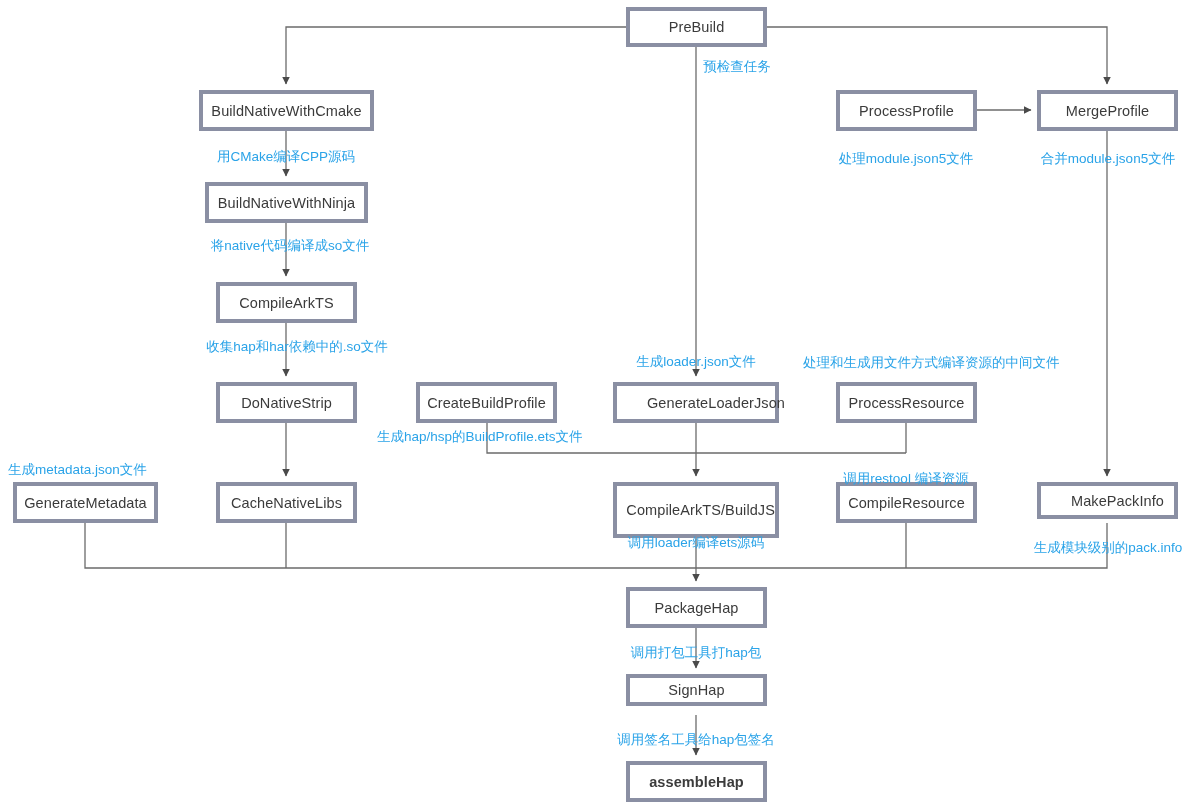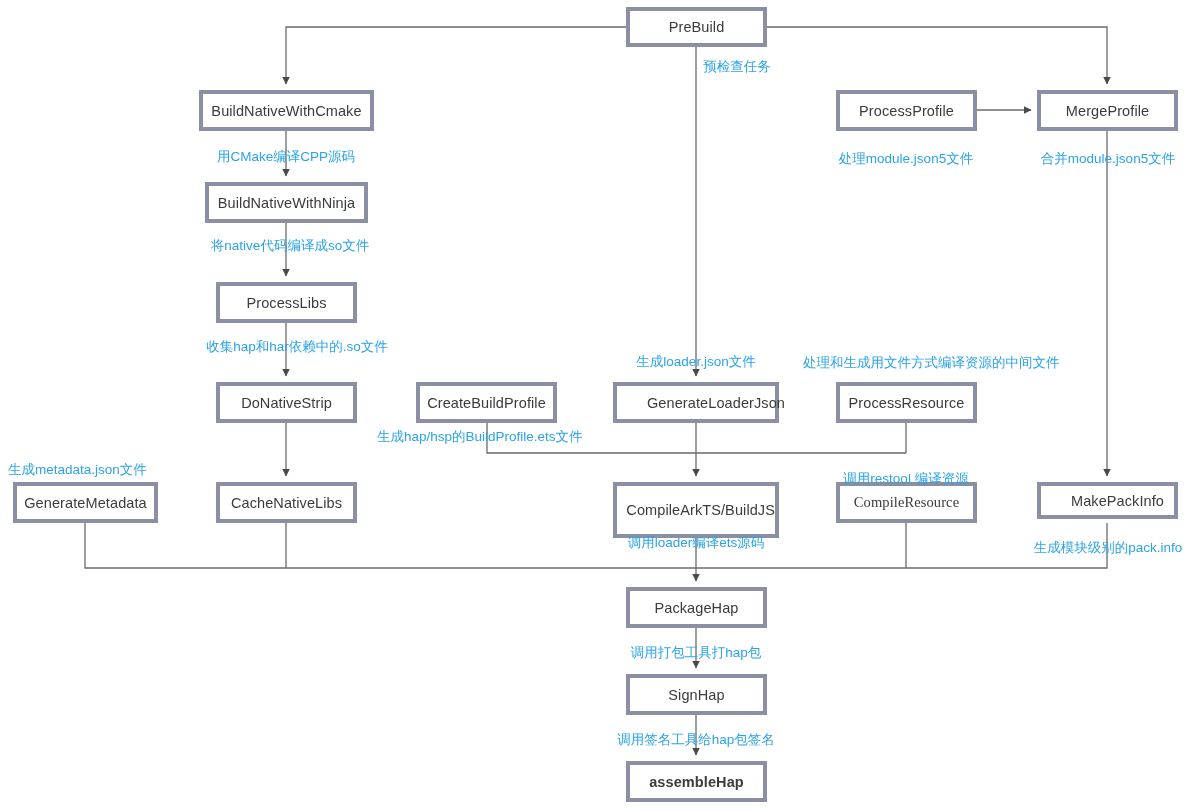--- a/index.html
+++ b/index.html
@@ -87,21 +87,21 @@
       <div class="node" style="left: 626px; top: 7px; width: 141px; height: 40px; border-color: rgb(138, 143, 163); background: rgb(255, 255, 255); color: rgb(59, 59, 59);">
         <span>PreBuild</span>
       </div>
       <div class="node" style="left: 199px; top: 90px; width: 175px; height: 41px; border-color: rgb(138, 143, 163); background: rgb(255, 255, 255); color: rgb(59, 59, 59);">
         <span>BuildNativeWithCmake</span>
       </div>
       <div class="node" style="left: 205px; top: 182px; width: 163px; height: 41px; border-color: rgb(138, 143, 163); background: rgb(255, 255, 255); color: rgb(59, 59, 59);">
         <span>BuildNativeWithNinja</span>
       </div>
       <div class="node" style="left: 216px; top: 282px; width: 141px; height: 41px; border-color: rgb(138, 143, 163); background: rgb(255, 255, 255); color: rgb(59, 59, 59);">
-        <span>ProcessLibs</span>
+        <span>CompileArkTS</span>
       </div>
       <div class="node" style="left: 216px; top: 382px; width: 141px; height: 41px; border-color: rgb(138, 143, 163); background: rgb(255, 255, 255); color: rgb(59, 59, 59);">
         <span>DoNativeStrip</span>
       </div>
       <div class="node" style="left: 13px; top: 482px; width: 145px; height: 41px; border-color: rgb(138, 143, 163); background: rgb(255, 255, 255); color: rgb(59, 59, 59);">
         <span>GenerateMetadata</span>
       </div>
       <div class="node" style="left: 216px; top: 482px; width: 141px; height: 41px; border-color: rgb(138, 143, 163); background: rgb(255, 255, 255); color: rgb(59, 59, 59);">
         <span>CacheNativeLibs</span>
       </div>
@@ -110,36 +110,36 @@
       </div>
       <div class="node" style="left: 613px; top: 382px; width: 166px; height: 41px; border-color: rgb(138, 143, 163); background: rgb(255, 255, 255); color: rgb(59, 59, 59); padding-left: 40px;">
         <span>GenerateLoaderJson</span>
       </div>
       <div class="node" style="left: 836px; top: 382px; width: 141px; height: 41px; border-color: rgb(138, 143, 163); background: rgb(255, 255, 255); color: rgb(59, 59, 59);">
         <span>ProcessResource</span>
       </div>
       <div class="node" style="left: 613px; top: 482px; width: 166px; height: 56px; border-color: rgb(138, 143, 163); background: rgb(255, 255, 255); color: rgb(59, 59, 59); justify-content: flex-end;">
         <span>CompileArkTS/BuildJS</span>
       </div>
-      <div class="node" style="left: 836px; top: 482px; width: 141px; height: 41px; border-color: rgb(138, 143, 163); background: rgb(255, 255, 255); color: rgb(59, 59, 59); font-family: Liberation Serif, serif;">
+      <div class="node" style="left: 836px; top: 482px; width: 141px; height: 41px; border-color: rgb(138, 143, 163); background: rgb(255, 255, 255); color: rgb(59, 59, 59);">
         <span>CompileResource</span>
       </div>
       <div class="node" style="left: 1037px; top: 482px; width: 141px; height: 37px; border-color: rgb(138, 143, 163); background: rgb(255, 255, 255); color: rgb(59, 59, 59); padding-left: 20px;">
         <span>MakePackInfo</span>
       </div>
       <div class="node" style="left: 836px; top: 90px; width: 141px; height: 41px; border-color: rgb(138, 143, 163); background: rgb(255, 255, 255); color: rgb(59, 59, 59);">
         <span>ProcessProfile</span>
       </div>
       <div class="node" style="left: 1037px; top: 90px; width: 141px; height: 41px; border-color: rgb(138, 143, 163); background: rgb(255, 255, 255); color: rgb(59, 59, 59);">
         <span>MergeProfile</span>
       </div>
       <div class="node" style="left: 626px; top: 587px; width: 141px; height: 41px; border-color: rgb(138, 143, 163); background: rgb(255, 255, 255); color: rgb(59, 59, 59);">
         <span>PackageHap</span>
       </div>
-      <div class="node" style="left: 626px; top: 674px; width: 141px; height: 41px; border-color: rgb(138, 143, 163); background: rgb(255, 255, 255); color: rgb(59, 59, 59);">
+      <div class="node" style="left: 626px; top: 674px; width: 141px; height: 32px; border-color: rgb(138, 143, 163); background: rgb(255, 255, 255); color: rgb(59, 59, 59);">
         <span>SignHap</span>
       </div>
       <div class="node" style="left: 626px; top: 761px; width: 141px; height: 41px; border-color: rgb(138, 143, 163); background: rgb(255, 255, 255); color: rgb(59, 59, 59); font-weight: bold;">
         <span>assembleHap</span>
       </div>
     </div>
   <div id="label-layer">
       <div class="edge-label anchor-center" style="left: 737px; top: 52px; color: rgb(42, 163, 232);">预检查任务</div>
       <div class="edge-label anchor-center" style="left: 286px; top: 142px; color: rgb(42, 163, 232);">用CMake编译CPP源码</div>
       <div class="edge-label anchor-center" style="left: 290px; top: 231px; color: rgb(42, 163, 232);">将native代码编译成so文件</div>

